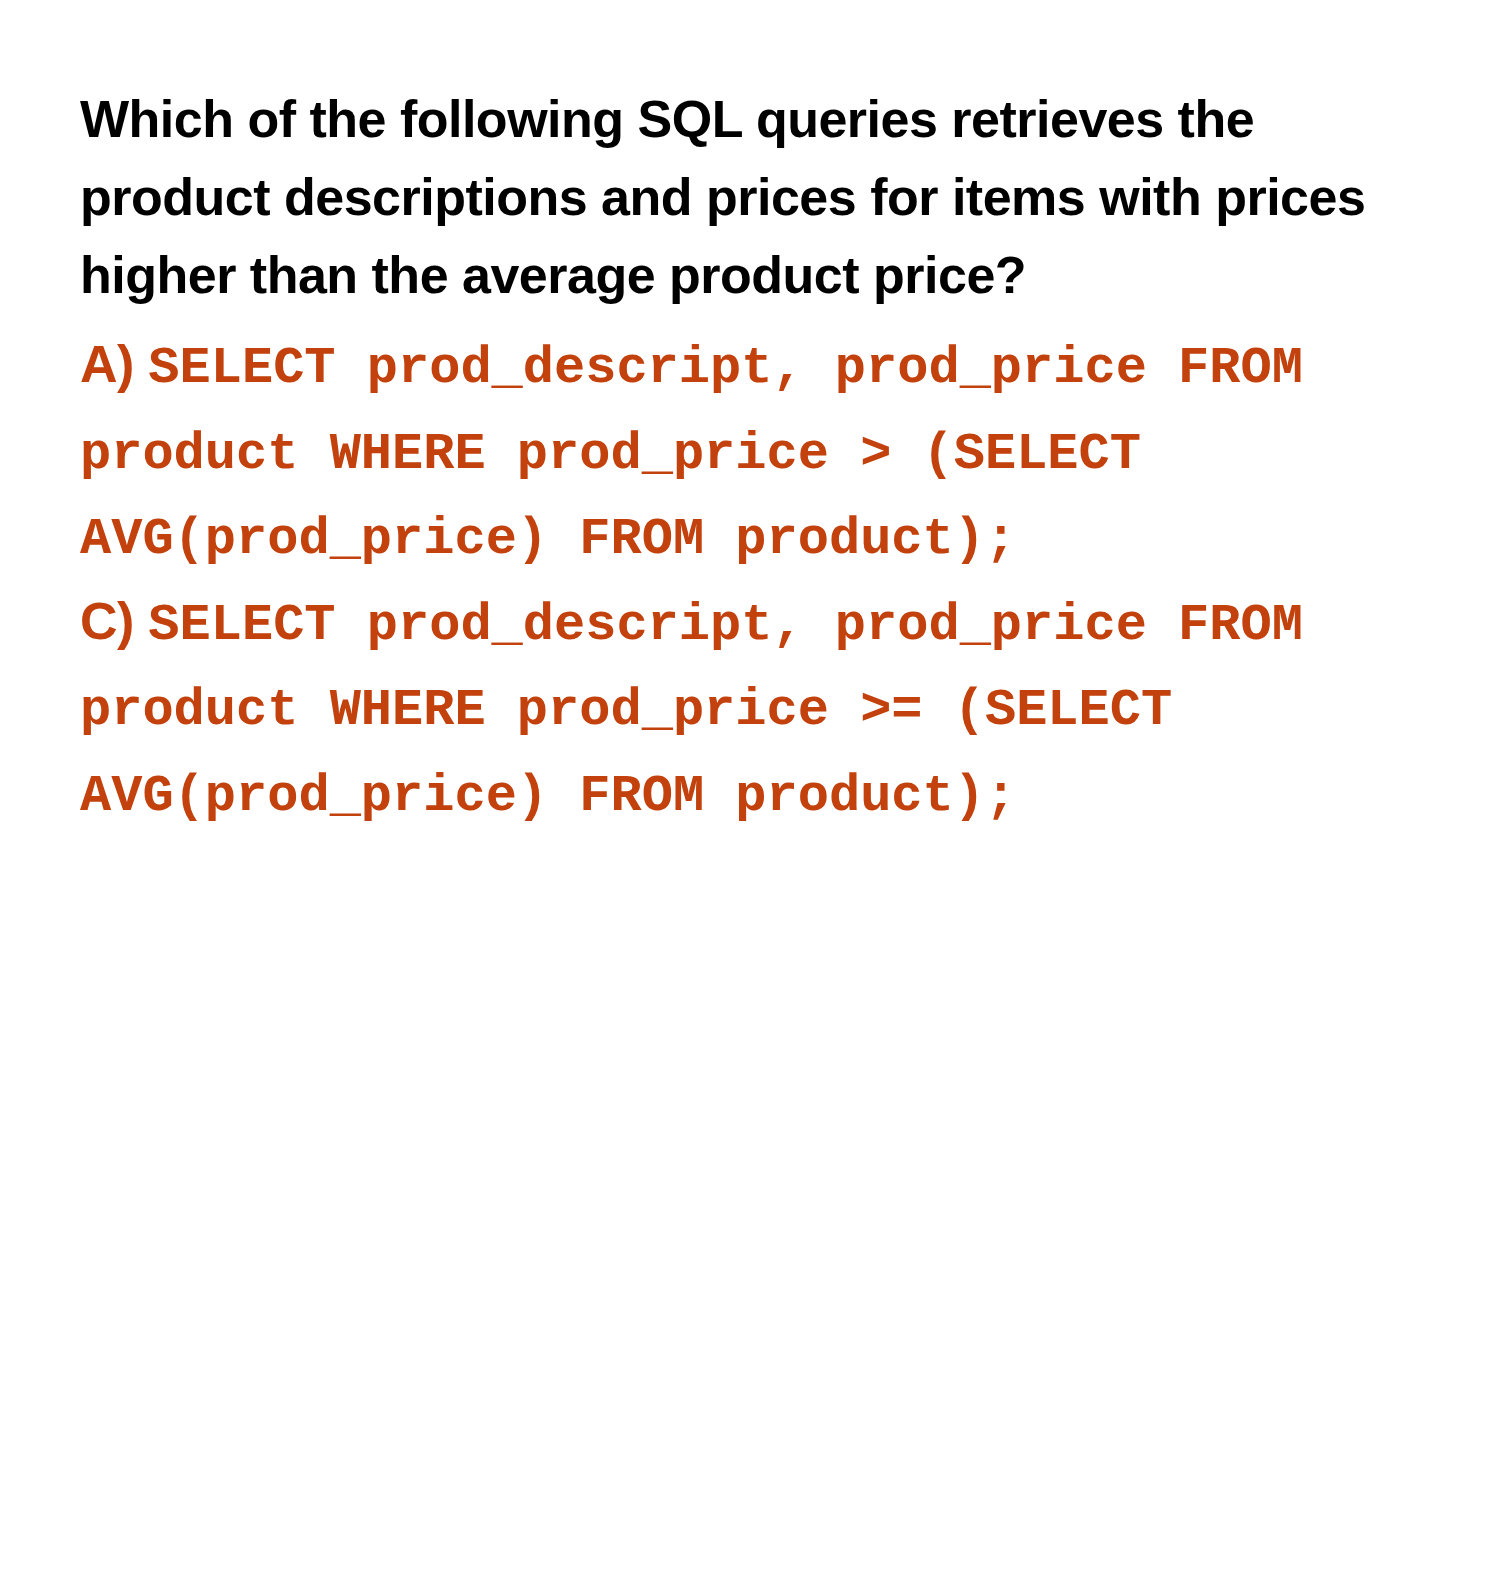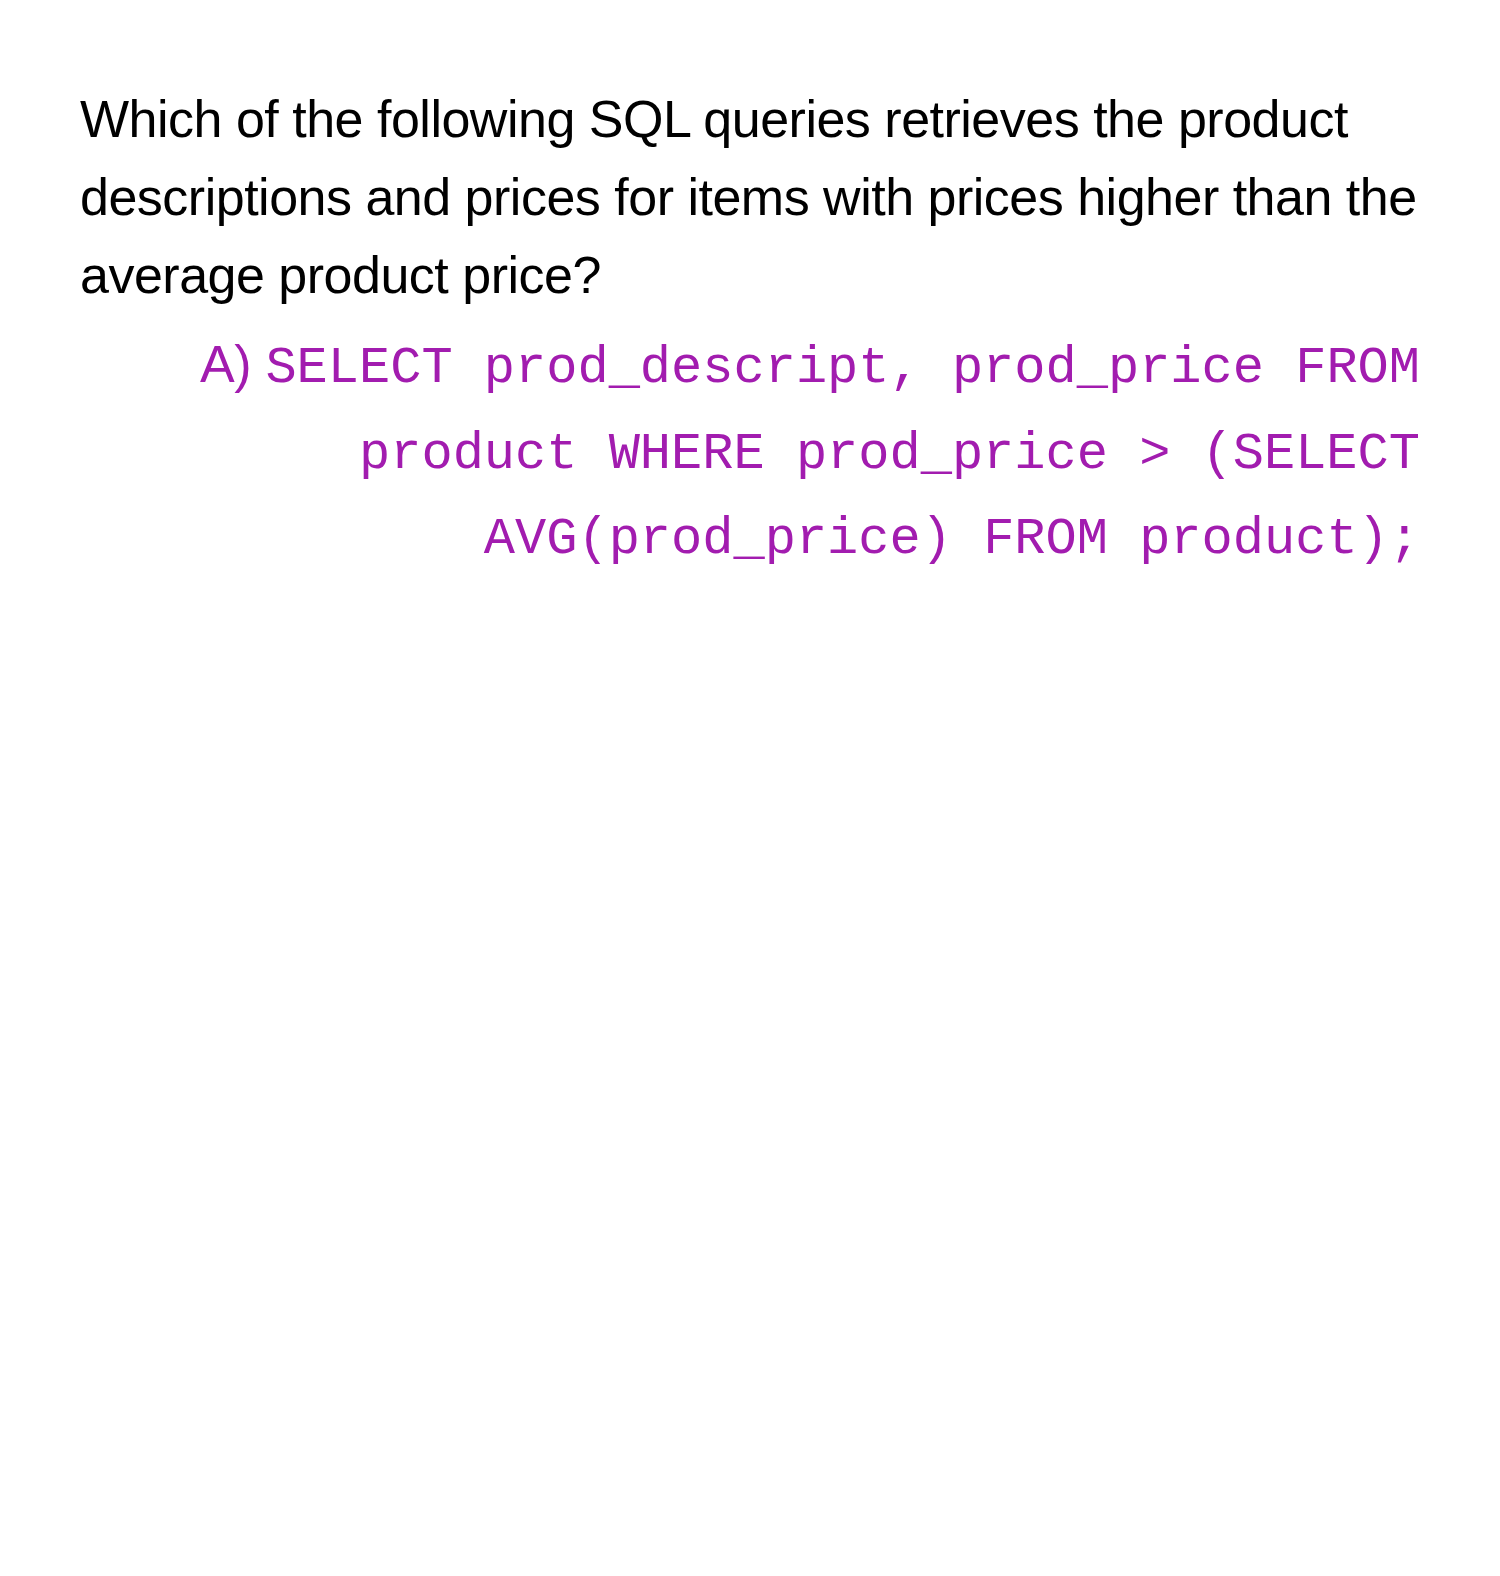--- a/index.html
+++ b/index.html
@@ -6,34 +6,34 @@
       margin: 0;
       padding: 0;
       background: #ffffff;
       font-family: -apple-system, BlinkMacSystemFont, "Segoe UI", Helvetica, Arial, sans-serif;
       width: 1500px;
       height: 1576px;
       box-sizing: border-box;
     }
     .container {
       padding: 80px 80px 80px 80px;
+      font-weight: bold;
     }
     .question-text {
       font-size: 52px;
       line-height: 1.5;
       color: #000000;
       letter-spacing: -0.5px;
       margin-bottom: 10px;
     }
     .option {
       font-size: 52px;
       line-height: 1.55;
-      color: #a21caf;
+      color: #c2410c;
       letter-spacing: 0px;
-      text-align: right;
     }
     .option-label {
       font-family: -apple-system, BlinkMacSystemFont, "Segoe UI", Helvetica, Arial, sans-serif;
       letter-spacing: -0.5px;
     }
     .code {
       font-family: "Courier New", Courier, monospace;
       font-size: 52px;
       letter-spacing: 0px;
     }
@@ -43,14 +43,18 @@
 
 <div class="container">
   <div class="question-text">Which of the following SQL queries retrieves the product descriptions and prices for items with prices higher than the average product price?</div>
 
   <div class="option">
     <span class="option-label">A)</span>
     <span class="code">SELECT prod_descript, prod_price FROM product WHERE prod_price &gt; (SELECT AVG(prod_price) FROM product);</span>
   </div>
 
 
+  <div class="option">
+    <span class="option-label">C)</span>
+    <span class="code">SELECT prod_descript, prod_price FROM product WHERE prod_price &gt;= (SELECT AVG(prod_price) FROM product);</span>
+  </div>
 
 </div>
 
 </body></html>

